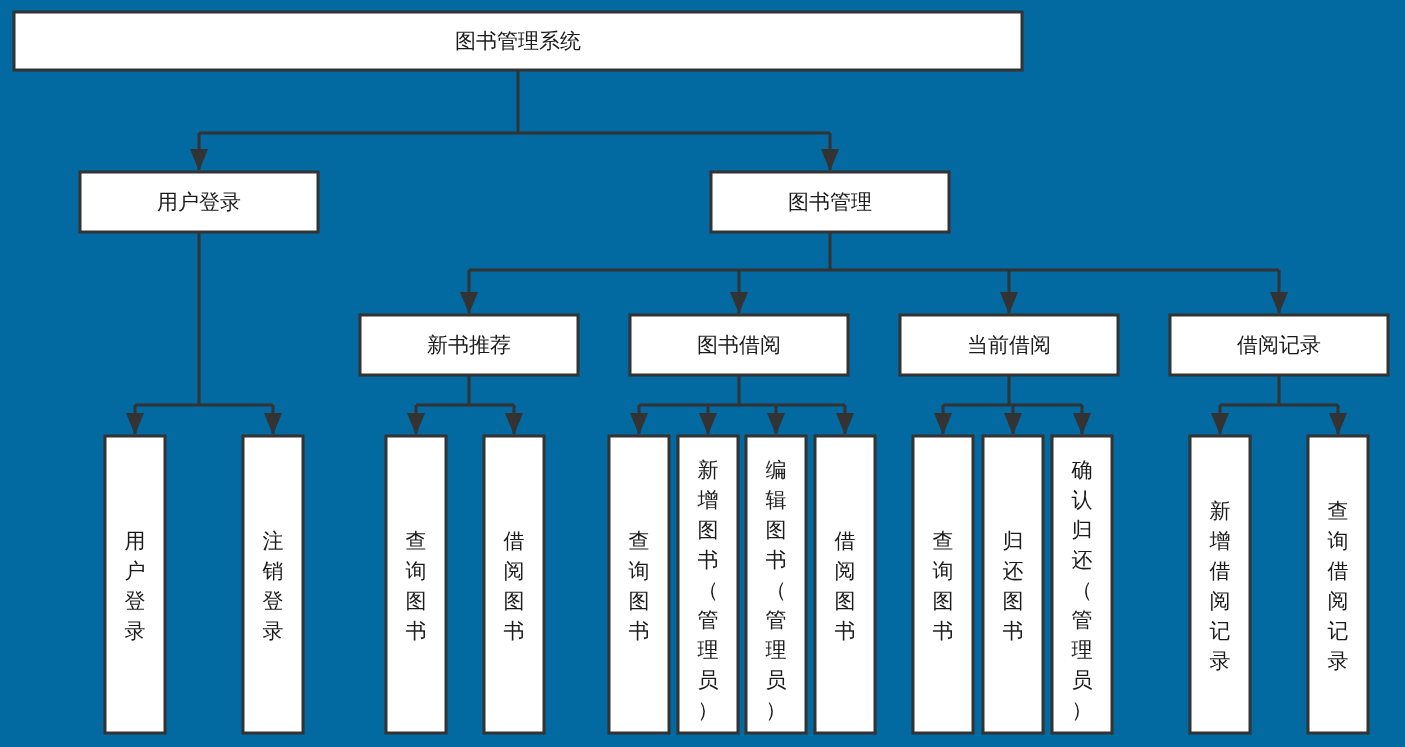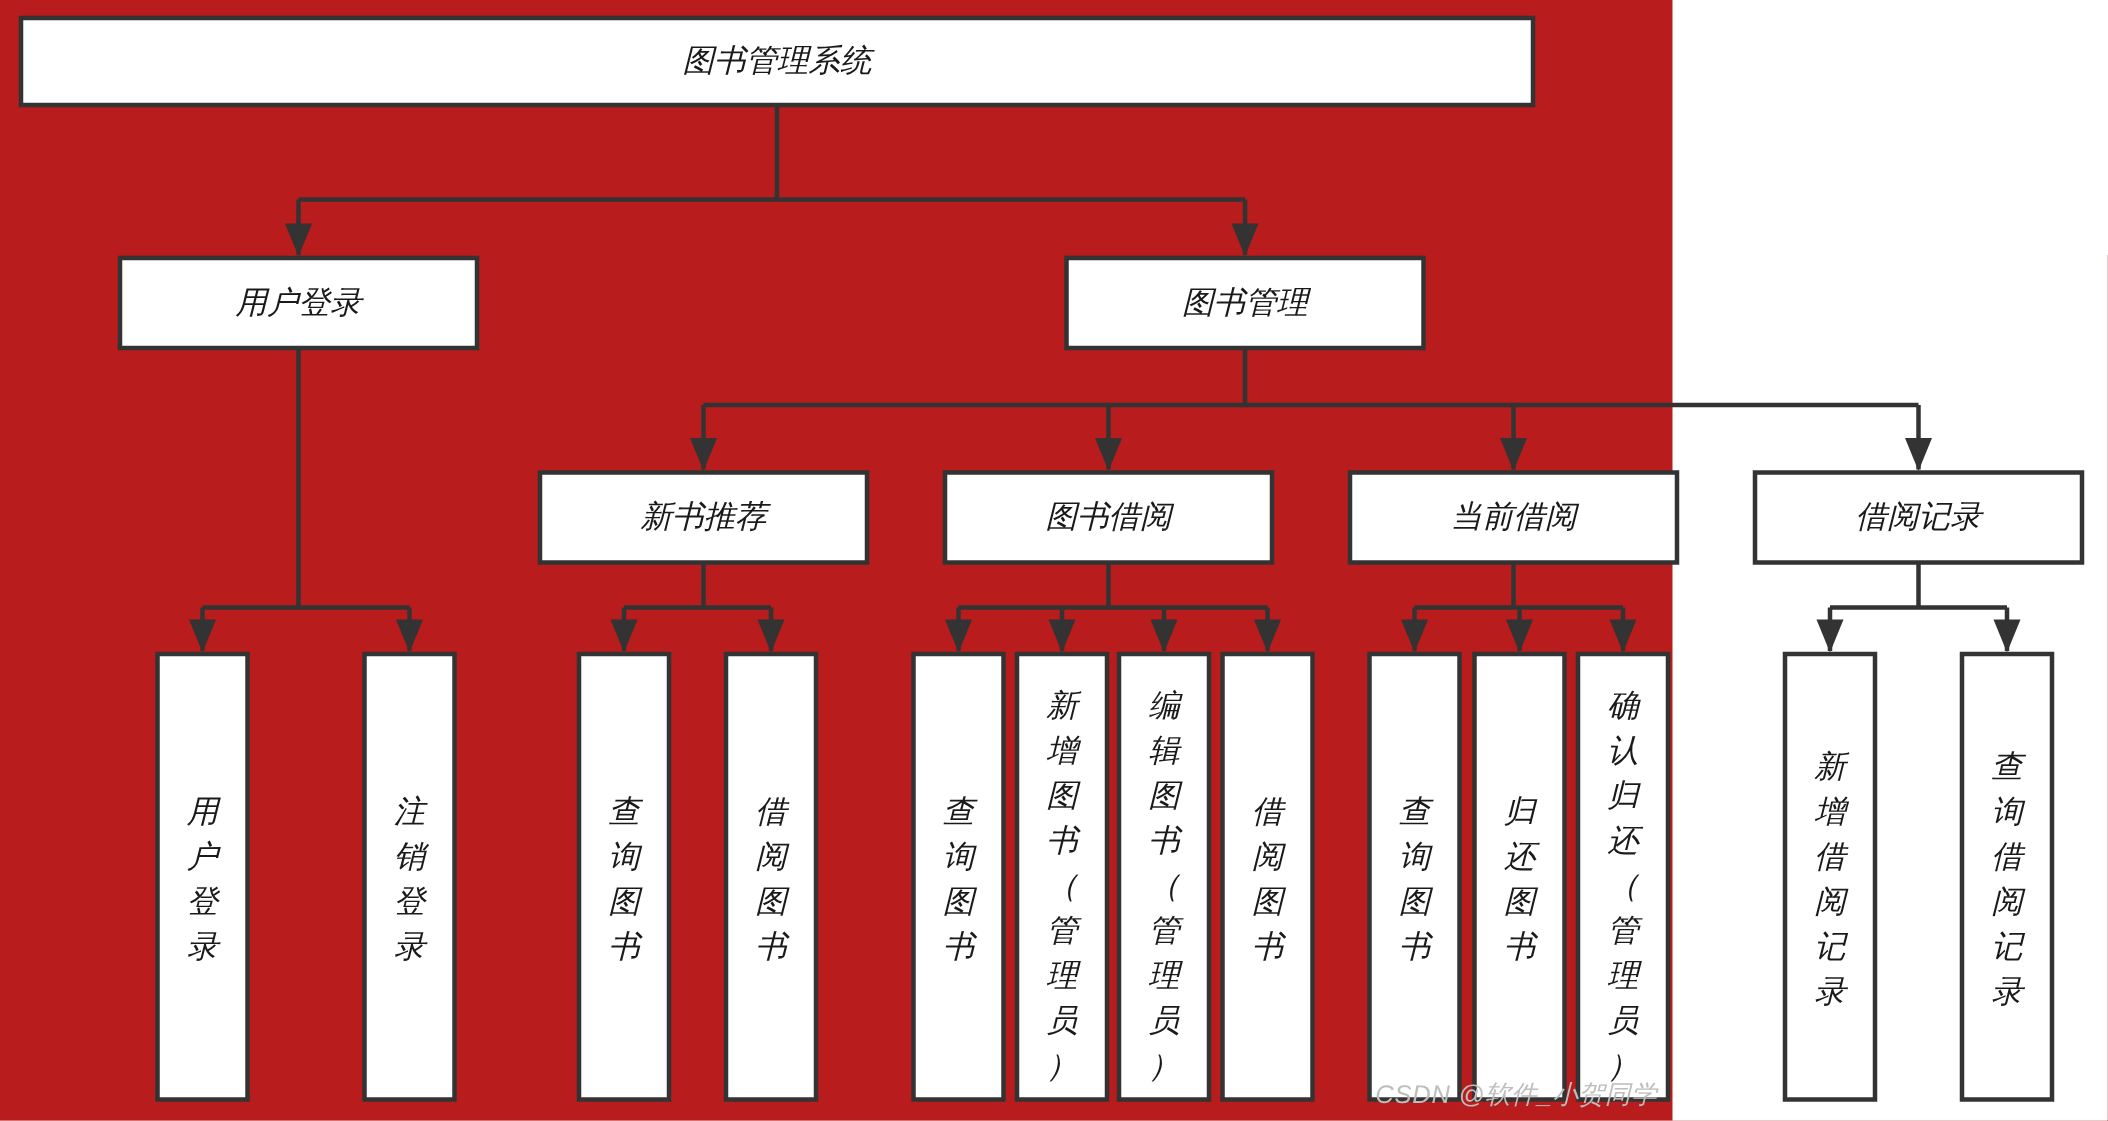--- a/index.html
+++ b/index.html
@@ -9,24 +9,23 @@
     background: #ffffff;
   }
   body {
     width: 1405px;
     height: 747px;
     font-family: "Liberation Sans", "DejaVu Sans", sans-serif;
     overflow: hidden;
   }
   #diagram-root {
     position: relative;
-    width: 1115px;
+    width: 1405px;
     height: 747px;
-    background: #b91c1c;
-    font-style: italic;
+    background: #0369a1;
   }
   svg.diagram-canvas {
     position: absolute;
     top: 0;
     left: 0;
     width: 1405px;
     height: 747px;
     display: block;
   }
   .node-box {
@@ -203,14 +202,13 @@
         <g>
           <rect x="1190" y="436" width="60" height="297" class="node-box"></rect>
           <text x="1220" class="node-label-v"><tspan x="1220" y="517.9">新</tspan><tspan x="1220" y="547.9">增</tspan><tspan x="1220" y="577.9">借</tspan><tspan x="1220" y="607.9">阅</tspan><tspan x="1220" y="637.9">记</tspan><tspan x="1220" y="667.9">录</tspan></text>
         </g>
         <g>
           <rect x="1308" y="436" width="60" height="297" class="node-box"></rect>
           <text x="1338" class="node-label-v"><tspan x="1338" y="517.9">查</tspan><tspan x="1338" y="547.9">询</tspan><tspan x="1338" y="577.9">借</tspan><tspan x="1338" y="607.9">阅</tspan><tspan x="1338" y="637.9">记</tspan><tspan x="1338" y="667.9">录</tspan></text>
         </g>
       </g>
   </svg>
-  <div class="watermark-text">CSDN @软件_小贺同学</div>
 </div>
 
 </body></html>

